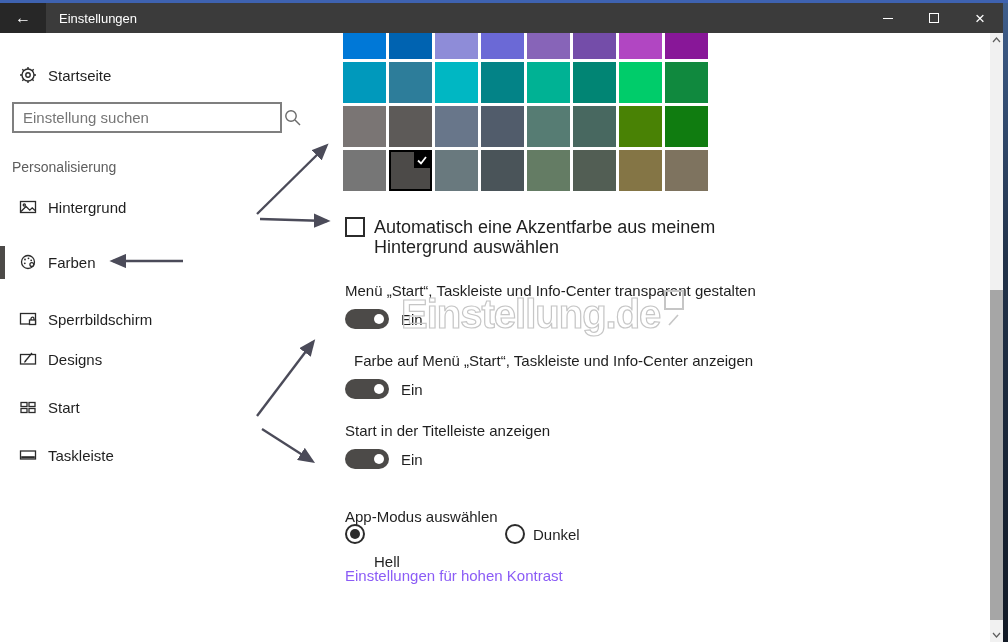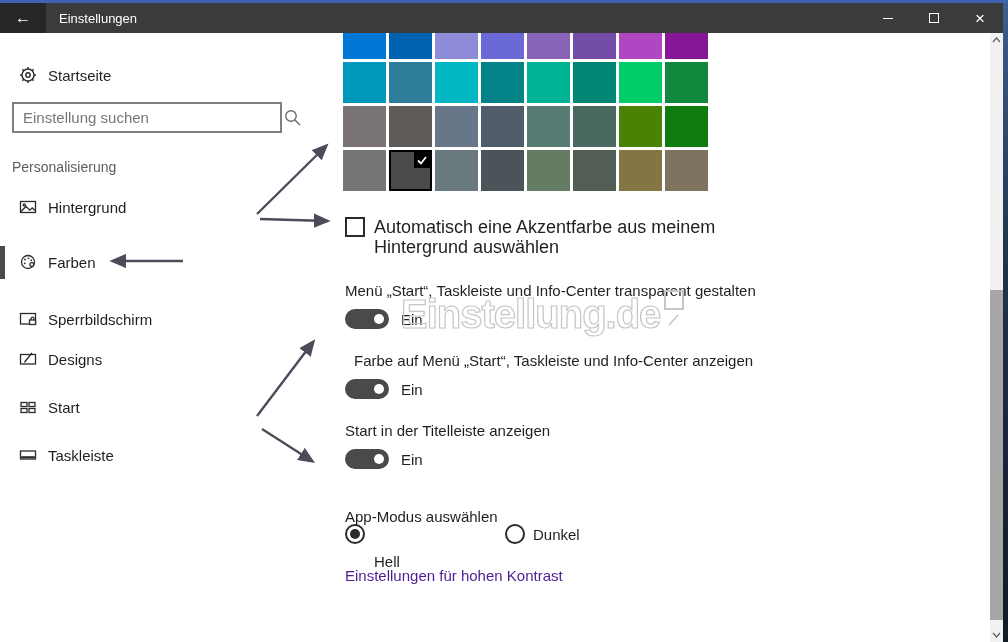--- a/index.html
+++ b/index.html
@@ -41,21 +41,21 @@
   .check-badge{position:absolute;top:0;right:0;width:16px;height:16px;background:#000;display:flex;align-items:center;justify-content:center;}
   
   .main-text{position:absolute;font-size:15px;color:#1f1f1f;}
   .checkbox{position:absolute;left:345px;top:217px;width:20px;height:20px;box-sizing:border-box;border:2px solid #2b2b2b;background:#fff;cursor:pointer;}
   .cb-label{position:absolute;left:374px;top:217px;width:380px;font-size:18px;line-height:20px;}
   .toggle{position:absolute;left:345px;width:44px;height:20px;border-radius:10px;background:#4C4A48;cursor:pointer;}
   .toggle .knob{position:absolute;right:5px;top:5px;width:10px;height:10px;border-radius:50%;background:#fff;}
   .state-lbl{position:absolute;left:401px;font-size:15px;}
   .radio{position:absolute;width:20px;height:20px;border-radius:50%;box-sizing:border-box;border:2px solid #2b2b2b;background:#fff;cursor:pointer;}
   .radio.sel::after{content:"";position:absolute;left:3px;top:3px;width:10px;height:10px;border-radius:50%;background:#2b2b2b;}
-  .link{position:absolute;left:345px;top:567px;font-size:15px;color:#4c1d95;cursor:pointer;}
+  .link{position:absolute;left:345px;top:567px;font-size:15px;color:#8b5cf6;cursor:pointer;}
   
   .watermark{position:absolute;left:401px;top:292px;font-size:40px;font-weight:bold;letter-spacing:-1px;
              color:rgba(255,255,255,0);-webkit-text-stroke:1.2px #c6c6c6;z-index:5;pointer-events:none;}
   .wm-pen{position:absolute;right:-24px;top:-2px;width:20px;height:20px;border:2px solid #c6c6c6;box-sizing:border-box;
           -webkit-text-stroke:0;}
   
   .arrows{position:absolute;left:0;top:0;z-index:40;pointer-events:none;}
 </style>
 </head>
 <body>

